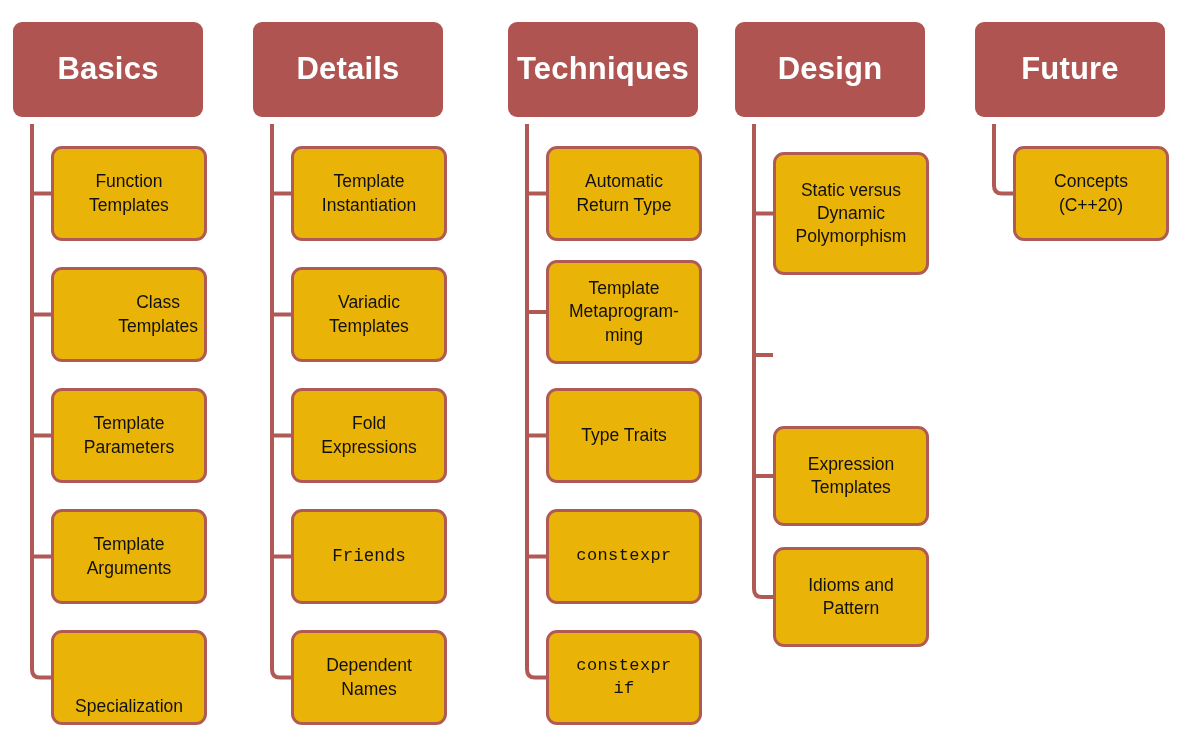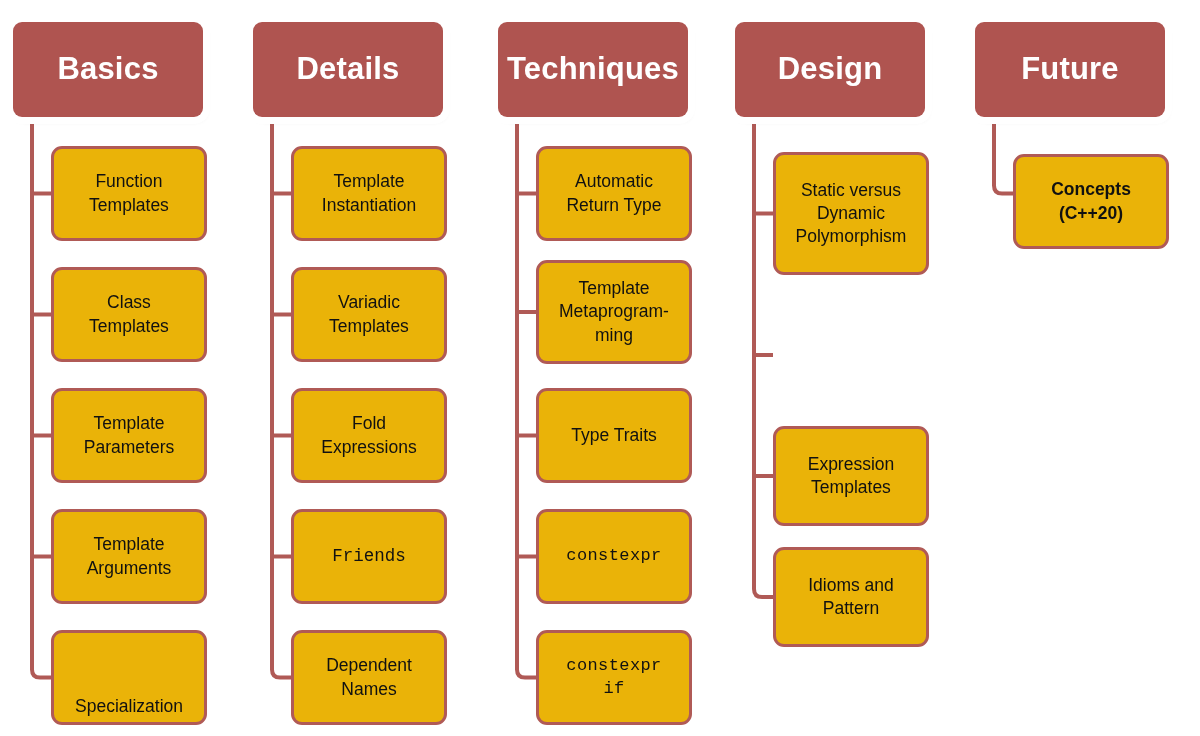--- a/index.html
+++ b/index.html
@@ -111,21 +111,21 @@
         <line x1="32" y1="435.5" x2="51" y2="435.5"></line>
         <line x1="32" y1="556.5" x2="51" y2="556.5"></line>
       </svg>
       <div class="header-node">
         <span class="header-label">Basics</span>
       </div>
       <div class="item-node" style="top: 146px; height: 95px;">
         <span class="item-label">Function
 Templates</span>
       </div>
-      <div class="item-node" style="top: 267px; height: 95px;">
+      <div class="item-node" style="top: 267px; height: 95px; justify-content: flex-end;">
         <span class="item-label">Class
 Templates</span>
       </div>
       <div class="item-node" style="top: 388px; height: 95px;">
         <span class="item-label">Template
 Parameters</span>
       </div>
       <div class="item-node" style="top: 509px; height: 95px;">
         <span class="item-label">Template
 Arguments</span>
@@ -158,21 +158,21 @@
 Expressions</span>
       </div>
       <div class="item-node" style="top: 509px; height: 95px; font-family: Liberation Mono, monospace;">
         <span class="item-label">Friends</span>
       </div>
       <div class="item-node" style="top: 630px; height: 95px;">
         <span class="item-label">Dependent
 Names</span>
       </div>
     </div>
-    <div class="column" style="left: 485px;">
+    <div class="column" style="left: 495px;">
       <svg class="connectors" viewBox="0 0 240 736" width="240" height="736">
         <path d="M 32 117 L 32 669.5 Q 32 677.5 40 677.5 L 51 677.5"></path>
         <line x1="32" y1="193.5" x2="51" y2="193.5"></line>
         <line x1="32" y1="312" x2="51" y2="312"></line>
         <line x1="32" y1="435.5" x2="51" y2="435.5"></line>
         <line x1="32" y1="556.5" x2="51" y2="556.5"></line>
       </svg>
       <div class="header-node">
         <span class="header-label">Techniques</span>
       </div>
@@ -220,18 +220,18 @@
 Pattern</span>
       </div>
     </div>
     <div class="column" style="left: 962px;">
       <svg class="connectors" viewBox="0 0 240 736" width="240" height="736">
         <path d="M 32 117 L 32 185.5 Q 32 193.5 40 193.5 L 51 193.5"></path>
       </svg>
       <div class="header-node">
         <span class="header-label">Future</span>
       </div>
-      <div class="item-node" style="top: 154px; height: 95px; font-weight: bold;">
+      <div class="item-node" style="top: 146px; height: 95px;">
         <span class="item-label">Concepts
 (C++20)</span>
       </div>
     </div>
   </div>
 
 </body></html>

